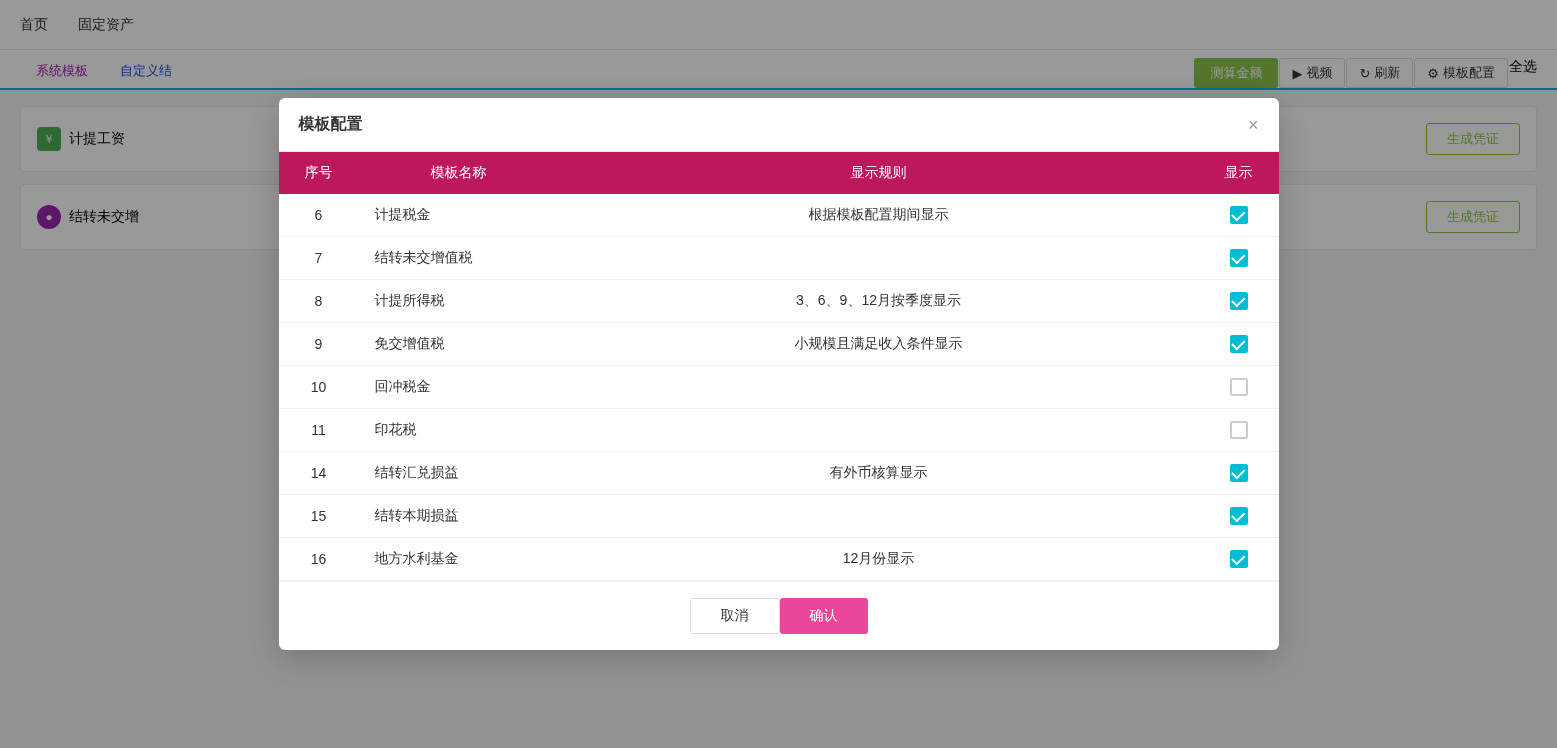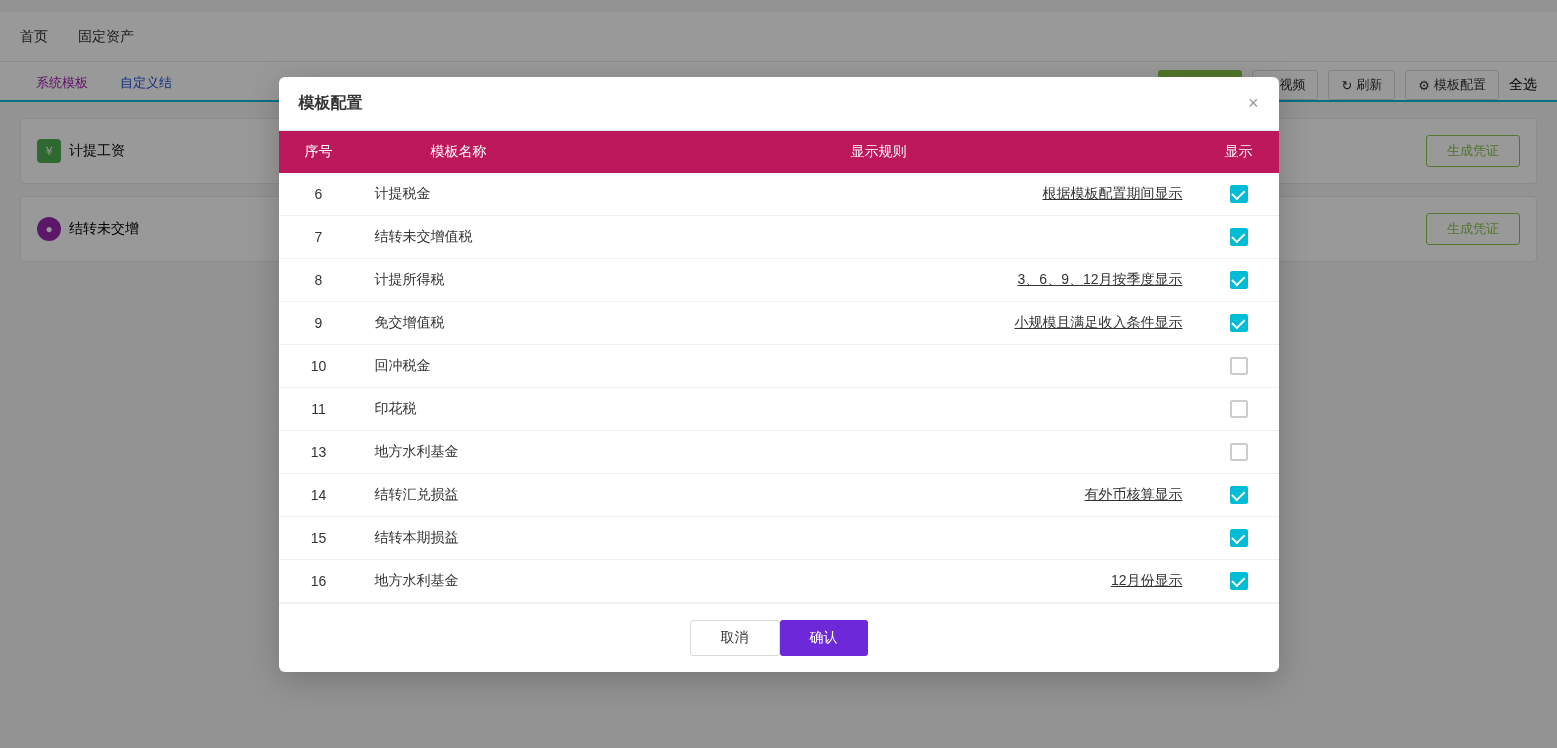--- a/index.html
+++ b/index.html
@@ -23,21 +23,20 @@
     }
 
     .bg-header {
       background: #fff;
       height: 50px;
       display: flex;
       align-items: center;
       padding: 8px 20px;
       gap: 30px;
       border-bottom: 1px solid #e8e8e8;
-      margin-top: 12px;
     }
 
     .bg-nav-item {
       color: #333;
       font-size: 14px;
       cursor: pointer;
     }
 
     .bg-tabs {
       background: #fff;
@@ -242,22 +241,21 @@
       text-align: center;
       color: #333;
       font-size: 14px;
     }
 
     .config-table tbody td:nth-child(2) {
       text-align: left;
     }
 
     .config-table tbody td:nth-child(3) {
-      text-align: right;
-      text-decoration: underline;
+      text-align: center;
     }
 
     
     .cb-wrap {
       display: flex;
       align-items: center;
       justify-content: center;
     }
 
     .cb-checked {
@@ -321,38 +319,38 @@
       background: #fff;
       color: #333;
       border: 1px solid #d9d9d9;
       padding: 8px 30px;
       border-radius: 3px;
       cursor: pointer;
       font-size: 14px;
     }
 
     .btn-confirm {
-      background: #6d28d9;
+      background: #ec4899;
       color: #fff;
       border: none;
       padding: 8px 30px;
       border-radius: 3px;
       cursor: pointer;
       font-size: 14px;
     }
 
     .gear-icon {
       color: #999;
       font-size: 16px;
     }
 
     .toolbar-right {
       display: flex;
-      align-items: center;
-      gap: 10px;
+      align-items: flex-start;
+      gap: 1px;
       position: absolute;
       right: 20px;
       top: 8px;
     }
   </style>
 </head>
 <body>
 
 <div class="bg-page">
 
@@ -486,30 +484,20 @@
                 <td>11</td>
                 <td>印花税</td>
                 <td></td>
                 <td>
                   <div class="cb-wrap">
                     <div class="cb-unchecked"></div>
                   </div>
                 </td>
               </tr>
               <tr>
-                <td>13</td>
-                <td>地方水利基金</td>
-                <td></td>
-                <td>
-                  <div class="cb-wrap">
-                    <div class="cb-unchecked"></div>
-                  </div>
-                </td>
-              </tr>
-              <tr>
                 <td>14</td>
                 <td>结转汇兑损益</td>
                 <td>有外币核算显示</td>
                 <td>
                   <div class="cb-wrap">
                     <div class="cb-checked"></div>
                   </div>
                 </td>
               </tr>
               <tr>

